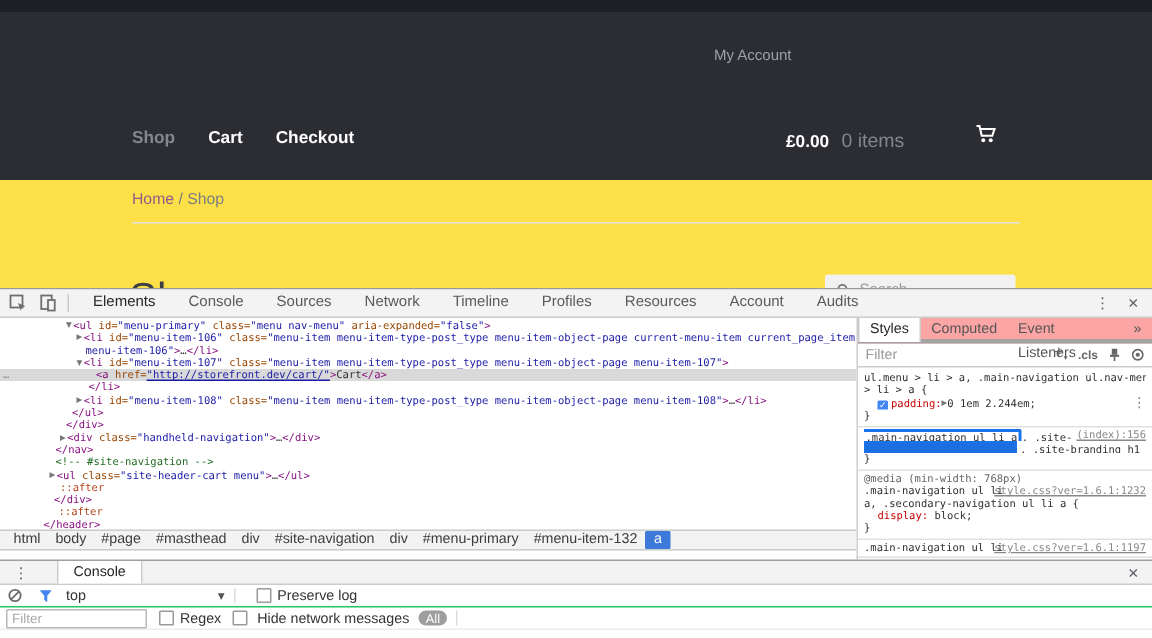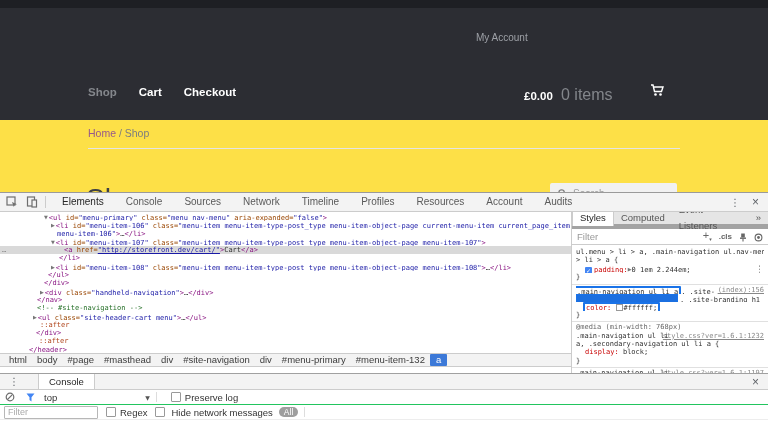--- a/index.html
+++ b/index.html
@@ -14,21 +14,21 @@
   .myaccount{position:absolute;left:476px;top:24px;font-size:10px;color:#9da0a6;cursor:default;}
   .hsearch{position:absolute;left:549px;top:15px;width:129px;height:30px;background:#f0f0f0;
            border-radius:2px;display:flex;align-items:center;}
   .hsearch .ph{color:#9a9a9a;font-size:10.5px;margin-left:8px;}
   .hsearch svg{margin-left:11px;flex:0 0 auto;}
   .mainnav{position:absolute;left:88px;top:78px;display:flex;gap:22px;font-size:11.5px;font-weight:bold;}
   .mainnav .muted{color:#84878c;}
   .mainnav .lit{color:#ffffff;}
   .carttotal{position:absolute;left:524px;top:78px;font-size:11.5px;}
   .amt{color:#fff;font-weight:bold;}
-  .items{color:#83868b;font-size:16px;margin-left:5px;}
+  .items{color:#83868b;font-size:13px;margin-left:5px;}
   .carticon{position:absolute;left:650px;top:75px;}
   
   .content{position:absolute;left:0;top:120px;width:768px;height:72px;overflow:hidden;background:#fde047;}
   .breadcrumb{position:absolute;left:88px;top:7px;font-size:10.5px;color:#7a7c80;}
   .breadcrumb .home{color:#96588a;}
   .content-divider{position:absolute;left:88px;top:28px;width:592px;height:1px;background:#e4e4e4;}
   .pagetitle{position:absolute;left:86px;top:44px;font-size:28px;color:#3d3f44;font-weight:normal;}
   .psearch{position:absolute;left:550px;top:63px;width:127px;height:20px;background:#f1f1f1;
            border-radius:2px;display:flex;align-items:center;}
   .psearch .ph{color:#9b9b9b;font-size:10px;margin-left:6px;}
@@ -62,21 +62,21 @@
   .tk-pseudo{color:#b0451c;}
   .tk-ellipsis{color:#303030;}
   .dt-crumbs{position:absolute;left:0;top:141px;width:571px;height:14px;background:#f3f3f3;
              border-top:1px solid #ccc;border-bottom:1px solid #ccc;box-sizing:border-box;
              display:flex;align-items:center;font-size:9.5px;color:#3c3c3c;padding-left:4px;}
   .crumb{padding:0 5px;line-height:12px;}
   .crumb.sel{background:#3c79d8;color:#fff;border-radius:1px;padding:0 6px;}
   
   .dt-styles{position:absolute;left:571px;top:19px;width:197px;height:161px;border-left:1px solid #ccc;
              box-sizing:border-box;background:#fff;overflow:hidden;}
-  .ss-tabs{height:17px;background:#e5e5e5;border-bottom:5px solid #a3a3a3;display:flex;align-items:center;box-sizing:border-box;}
+  .ss-tabs{height:17px;background:#fca5a5;border-bottom:3px solid #a3a3a3;display:flex;align-items:flex-start;box-sizing:border-box;}
   .ss-tab{font-size:9.5px;color:#555;padding:0 7px;line-height:16px;}
   .ss-tab.active{background:#fff;color:#262626;border-left:1px solid #ccc;border-right:1px solid #ccc;}
   .ss-toolbar{height:16px;border-bottom:1px solid #ccc;display:flex;align-items:center;box-sizing:border-box;padding:0 5px;}
   .ss-filter{color:#999;font-size:9.5px;flex:1;}
   .ss-tools{display:flex;align-items:center;gap:7px;color:#666;}
   .plus{font-size:11px;line-height:10px;}
   .plus small{font-size:5px;vertical-align:-2px;}
   .clslbl{font-size:8px;font-weight:bold;}
   .ss-rules{font-family:"DejaVu Sans Mono",monospace;font-size:7px;line-height:8.4px;color:#303030;padding:2px 0 0 0;}
   .rule{padding:1px 4px 2px 4px;border-bottom:1px solid #e0e0e0;position:relative;}
@@ -233,21 +233,20 @@
         <div class="rline">ul.menu &gt; li &gt; a, .main-navigation ul.nav-menu</div>
         <div class="rline">&gt; li &gt; a {</div>
         <div class="rline rprop"><span class="chk">✓</span><span class="pname">padding:</span><span class="shorthand-arrow">▶</span><span class="pval">0 1em 2.244em;</span></div>
         <div class="rline">}</div>
         <span class="rkebab">⋮</span>
       </div>
 
       <div class="rule">
         <div class="rline"><span class="srclink">(index):156</span><span class="hlbox">.main-navigation ul li a</span><span>, .site-</span></div>
         <div class="rline"><span class="hlfill"></span><span>, .site-branding h1 a {</span></div>
-        <div class="rline rprop"><span class="hlbox"><span class="pname">color:</span> <span class="swatch"></span><span class="pval">#ffffff;</span></span></div>
         <div class="rline">}</div>
       </div>
 
       <div class="rule">
         <div class="rline medialine">@media (min-width: 768px)</div>
         <div class="rline"><span class="srclink">style.css?ver=1.6.1:1232</span><span>.main-navigation ul li</span></div>
         <div class="rline">a, .secondary-navigation ul li a {</div>
         <div class="rline rprop"><span class="pname">display:</span> <span class="pval">block;</span></div>
         <div class="rline">}</div>
       </div>

